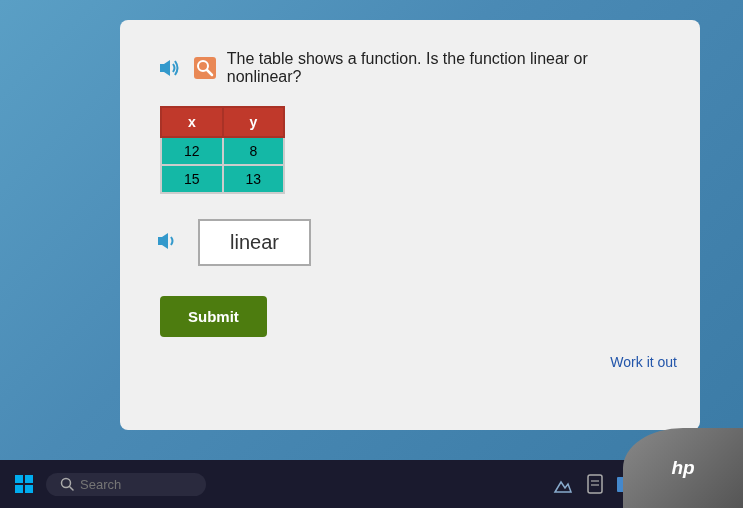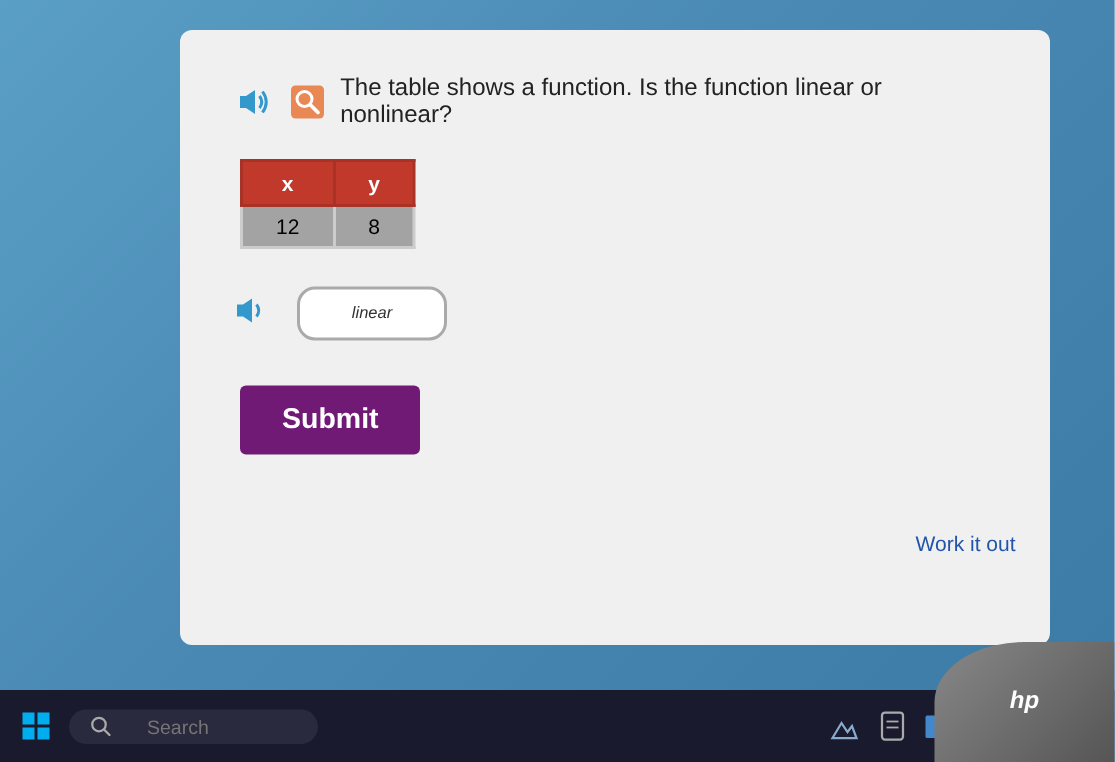--- a/index.html
+++ b/index.html
@@ -73,21 +73,21 @@
     .data-table th {
       background: #c0392b;
       color: white;
       padding: 6px 18px;
       font-size: 14px;
       border: 2px solid #a93226;
       text-align: center;
     }
 
     .data-table td {
-      background: #a3a3a3;
+      background: #14b8a6;
       padding: 5px 22px;
       font-size: 14px;
       border: 2px solid #ccc;
       text-align: center;
     }
 
     
     .answer-row {
       display: flex;
       align-items: center;
@@ -95,44 +95,43 @@
       margin-bottom: 30px;
     }
 
     .answer-speaker {
       width: 28px;
       height: 28px;
     }
 
     .answer-btn {
       padding: 10px 30px;
-      font-size: 11px;
+      font-size: 20px;
       border: 2px solid #aaa;
-      border-radius: 12px;
+      border-radius: 0;
       background: white;
       cursor: pointer;
       color: #333;
       min-width: 100px;
       text-align: center;
-      font-style: italic;
     }
 
     .answer-btn.selected {
       background: #e8e8e8;
       border-color: #666;
     }
 
     
     .submit-btn {
-      background: #701a75;
+      background: #4d7c0f;
       color: white;
       border: none;
       border-radius: 4px;
       padding: 12px 28px;
-      font-size: 19px;
+      font-size: 15px;
       font-weight: bold;
       cursor: pointer;
       margin-left: 5px;
     }
 
     
     .work-it-out {
       position: absolute;
       bottom: 60px;
       right: 23px;
@@ -164,21 +163,21 @@
       justify-content: center;
       cursor: pointer;
     }
 
     .taskbar-search {
       display: flex;
       align-items: center;
       background: #2a2a3e;
       border-radius: 20px;
       padding: 4px 14px;
-      gap: 24px;
+      gap: 6px;
       flex: 0 0 160px;
     }
 
     .taskbar-search input {
       background: transparent;
       border: none;
       outline: none;
       color: #ccc;
       font-size: 13px;
       width: 100px;
@@ -209,21 +208,21 @@
       height: 80px;
       background: linear-gradient(135deg, #888 0%, #555 100%);
       display: flex;
       align-items: center;
       justify-content: center;
       border-radius: 50% 0 0 0;
     }
 
     .hp-text {
       color: white;
-      font-size: 16px;
+      font-size: 19px;
       font-weight: bold;
       font-style: italic;
     }
   </style>
 </head>
 <body>
 
 <div class="bg-overlay"></div>
 
 <div class="card">
@@ -253,20 +252,24 @@
       <tr>
         <th>x</th>
         <th>y</th>
       </tr>
     </thead>
     <tbody id="table-body">
     <tr>
           <td>12</td>
           <td>8</td>
         </tr>
+        <tr>
+          <td>15</td>
+          <td>13</td>
+        </tr>
       </tbody>
   </table>
 
   
   <div class="answer-row">
     <div class="answer-speaker">
       <svg width="24" height="24" viewBox="0 0 24 24">
         <polygon points="3,8 3,16 7,16 13,20 13,4 7,8" fill="#3399cc"></polygon>
         <path d="M16,8 Q19,12 16,16" stroke="#3399cc" stroke-width="2" fill="none"></path>
       </svg>

